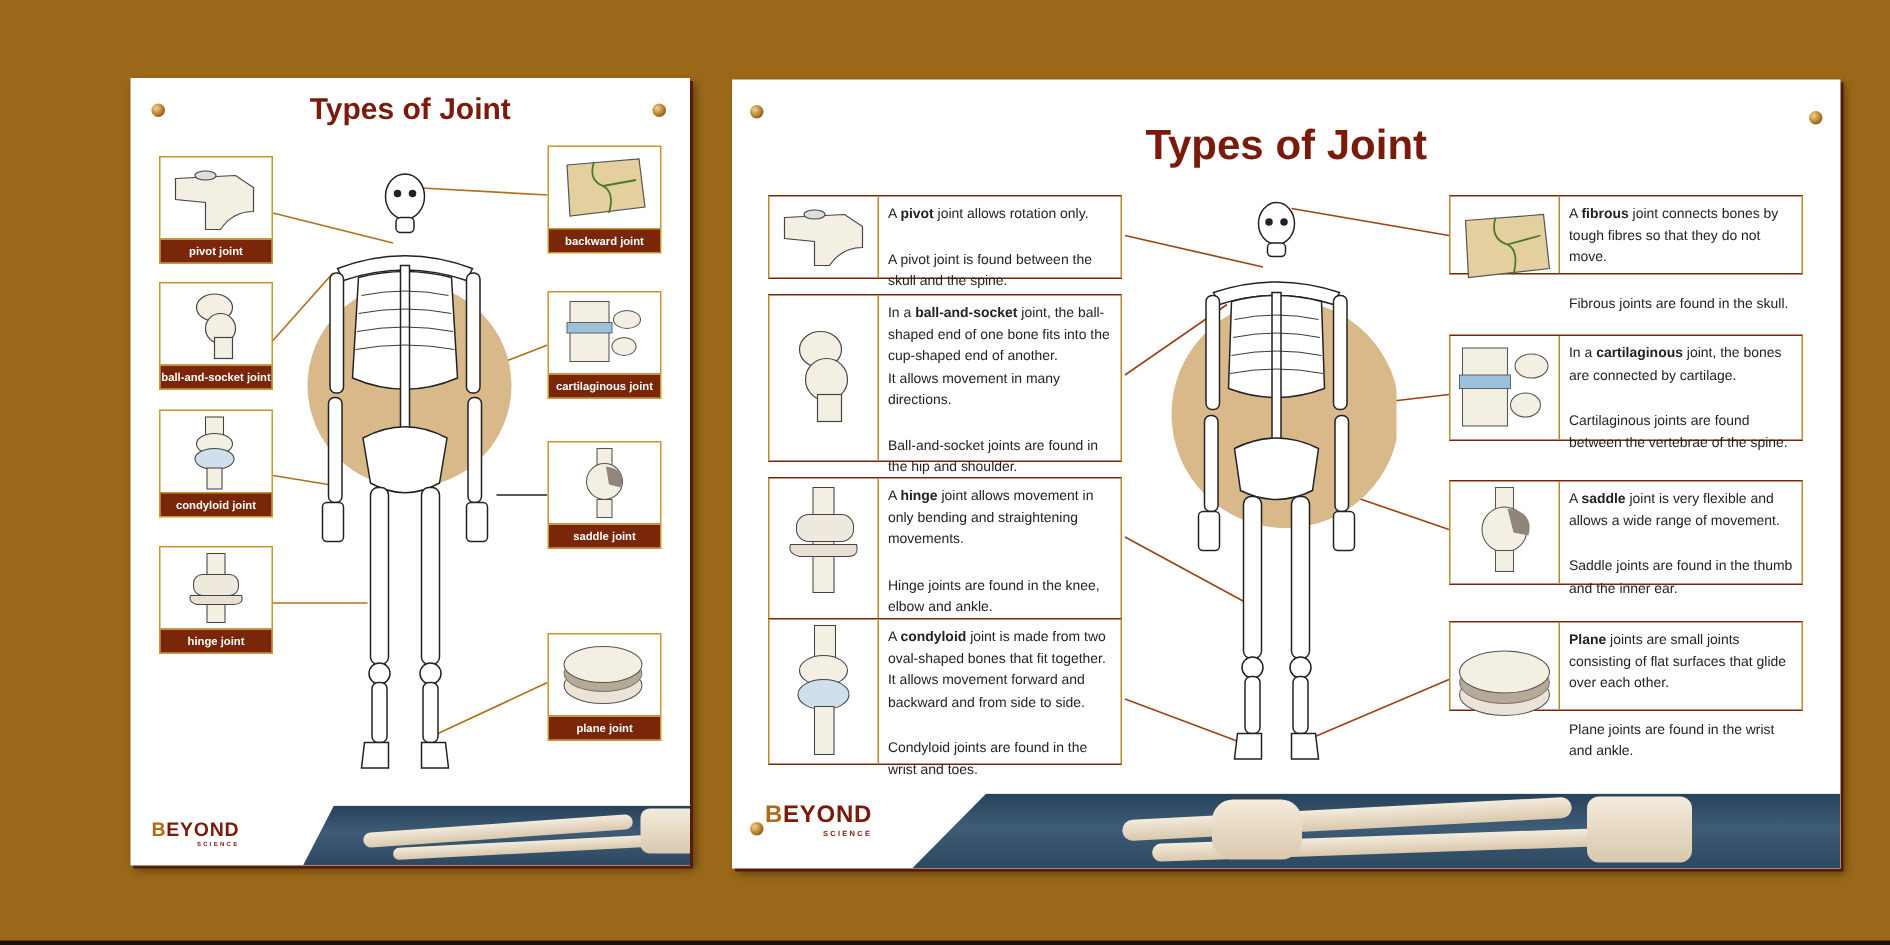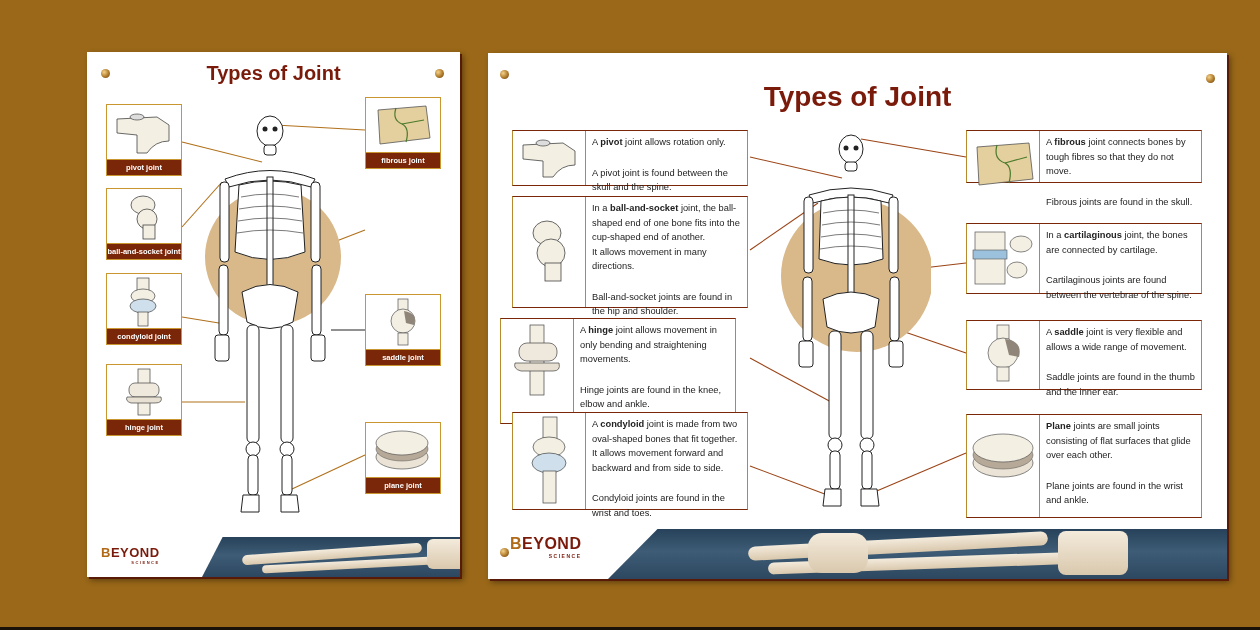--- a/index.html
+++ b/index.html
@@ -160,21 +160,32 @@
   </div>
 
   <div class="card-s" style="left:278px;top:45px">
     <div class="img">
       <svg width="73" height="54">
           <path d="M12 12 L60 8 L64 40 L14 46 Z" fill="#e4cf9e" stroke="#555" stroke-width="0.8"></path>
           <path d="M30 10 Q26 22 36 26 Q44 30 40 44" stroke="#4a7a2a" stroke-width="1.2" fill="none"></path>
           <path d="M36 26 L58 22" stroke="#4a7a2a" stroke-width="1.2"></path>
         </svg>
     </div>
-    <div class="lbl">fibrous joint</div>
+    <div class="lbl">backward joint</div>
+  </div>
+  <div class="card-s" style="left:278px;top:142px">
+    <div class="img">
+      <svg width="73" height="54">
+          <rect x="14" y="6" width="26" height="40" fill="#f3efe3" stroke="#555" stroke-width="0.7"></rect>
+          <rect x="12" y="20" width="30" height="7" fill="#9cc1dc" stroke="#555" stroke-width="0.6"></rect>
+          <ellipse cx="52" cy="18" rx="9" ry="6" fill="#f3efe3" stroke="#555" stroke-width="0.7"></ellipse>
+          <ellipse cx="50" cy="36" rx="8" ry="6" fill="#f3efe3" stroke="#555" stroke-width="0.7"></ellipse>
+        </svg>
+    </div>
+    <div class="lbl">cartilaginous joint</div>
   </div>
   <div class="card-s" style="left:278px;top:242px">
     <div class="img">
       <svg width="73" height="54">
           <rect x="32" y="4" width="10" height="12" fill="#f3efe3" stroke="#555" stroke-width="0.7"></rect>
           <circle cx="37" cy="26" r="12" fill="#f3efe3" stroke="#555" stroke-width="0.7"></circle>
           <path d="M38 16 Q52 18 48 30 L40 28 Z" fill="#8f8578"></path>
           <rect x="32" y="38" width="10" height="12" fill="#f3efe3" stroke="#555" stroke-width="0.7"></rect>
         </svg>
     </div>
@@ -283,21 +294,21 @@
           <circle cx="38" cy="56" r="14" fill="#f3efe3" stroke="#444" stroke-width="0.8"></circle>
           <rect x="32" y="66" width="16" height="18" fill="#f3efe3" stroke="#444" stroke-width="0.8"></rect>
         </svg>
     </div>
     <div class="txt">
       <p><span>In a </span><b>ball-and-socket</b><span> joint, the ball-shaped end of one bone fits into the cup-shaped end of another.</span><br><span>It allows movement in many directions.</span></p>
       <p>Ball-and-socket joints are found in the hip and shoulder.</p>
     </div>
   </div>
 
-  <div class="card-l" style="left:12px;top:265px;height:106px">
+  <div class="card-l" style="left:24px;top:265px;height:106px">
     <div class="img">
       <svg width="73" height="80">
           <rect x="29" y="6" width="14" height="70" fill="#f3efe3" stroke="#444" stroke-width="0.7"></rect>
           <rect x="18" y="24" width="38" height="18" rx="8" fill="#efe8dc" stroke="#444" stroke-width="0.7"></rect>
           <path d="M14 44 L58 44 Q60 52 52 52 L20 52 Q12 50 14 44Z" fill="#e8e0d2" stroke="#444" stroke-width="0.7"></path>
         </svg>
     </div>
     <div class="txt">
       <p><span>A </span><b>hinge</b><span> joint allows movement in only bending and straightening movements.</span></p>
       <p>Hinge joints are found in the knee, elbow and ankle.</p>
@@ -356,21 +367,21 @@
           <path d="M38 18 Q56 20 52 36 L42 34 Z" fill="#8f8578"></path>
           <rect x="30" y="46" width="12" height="14" fill="#f3efe3" stroke="#555" stroke-width="0.7"></rect>
         </svg>
     </div>
     <div class="txt">
       <p><span>A </span><b>saddle</b><span> joint is very flexible and allows a wide range of movement.</span></p>
       <p>Saddle joints are found in the thumb and the inner ear.</p>
     </div>
   </div>
 
-  <div class="card-l" style="left:478px;top:361px;height:104px">
+  <div class="card-l" style="left:478px;top:361px;height:60px">
     <div class="img">
       <svg width="73" height="81">
           <ellipse cx="36" cy="48" rx="30" ry="14" fill="#ebe4d6" stroke="#555" stroke-width="0.7"></ellipse>
           <ellipse cx="36" cy="40" rx="30" ry="14" fill="#b7a998" stroke="#555" stroke-width="0.5"></ellipse>
           <ellipse cx="36" cy="33" rx="30" ry="14" fill="#f3efe3" stroke="#555" stroke-width="0.7"></ellipse>
         </svg>
     </div>
     <div class="txt">
       <p><span></span><b>Plane</b><span> joints are small joints consisting of flat surfaces that glide over each other.</span></p>
       <p>Plane joints are found in the wrist and ankle.</p>

